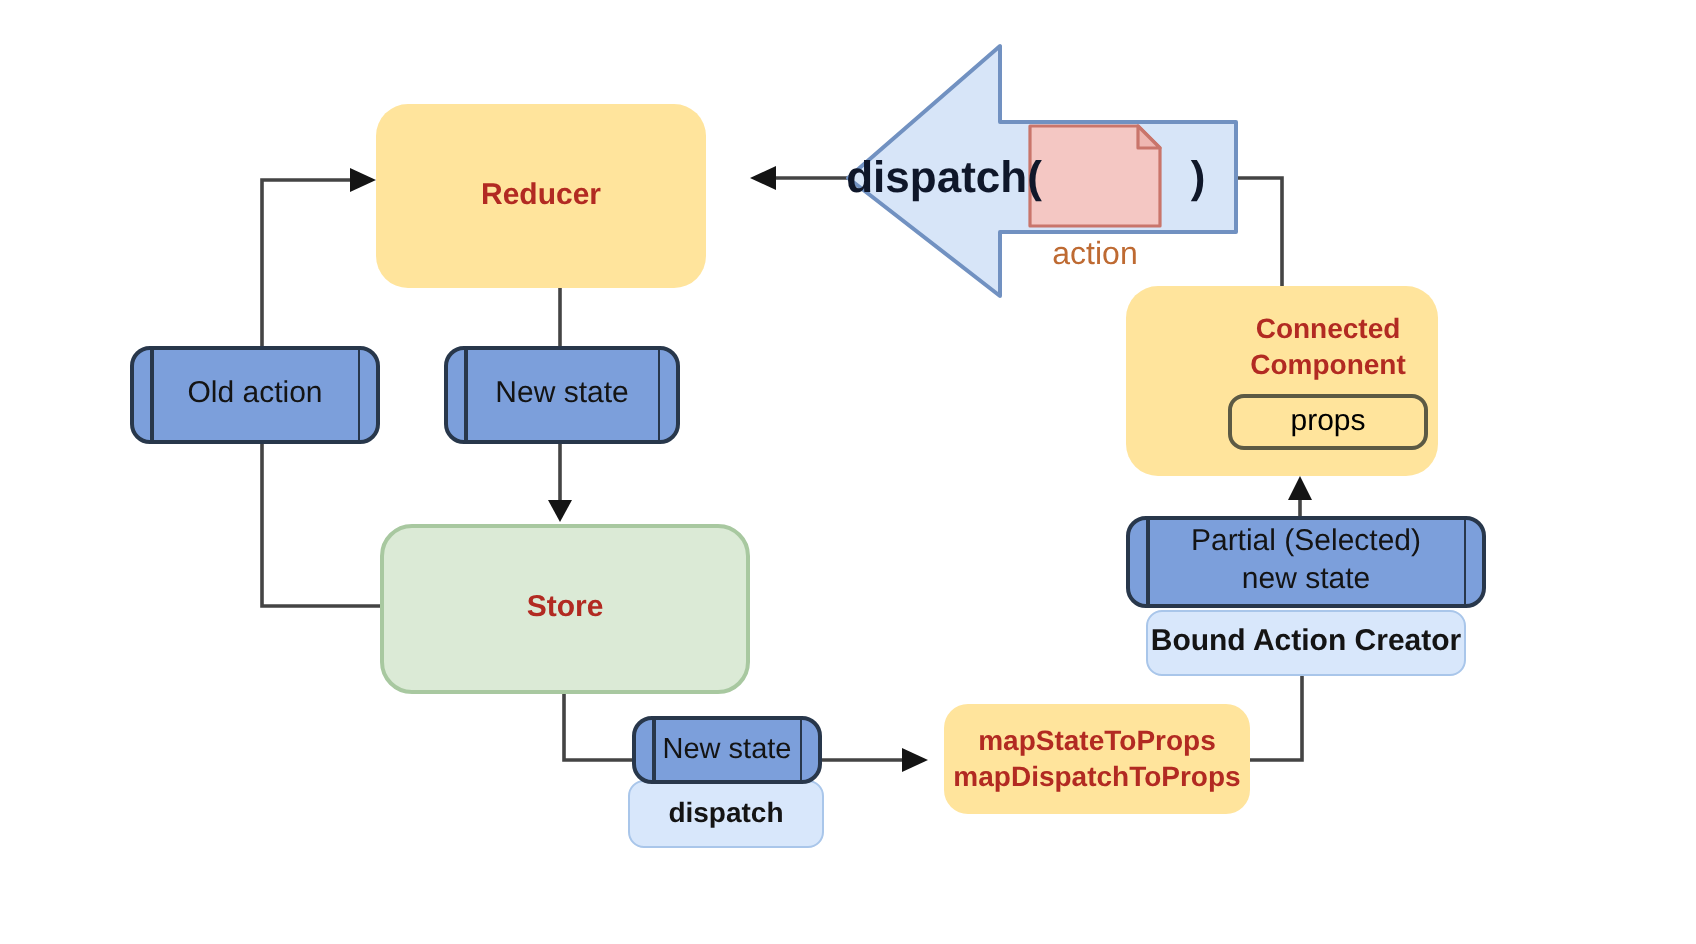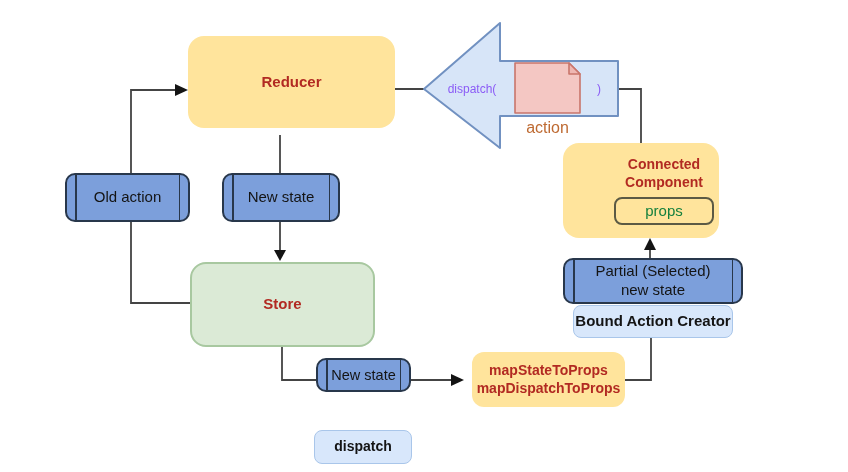--- a/index.html
+++ b/index.html
@@ -36,24 +36,24 @@
   .green{
     background:#DBEAD6;border:2px solid #A8C8A0;border-radius:16px;
     color:#B22A22;font-weight:bold;font-size:15px;
   }
   .two-line span{display:block;}
   .small-bold{font-size:14px;}
   .props-box{
     box-sizing:border-box;margin-top:6px;width:100px;height:28px;
     border:2px solid #5C5A44;border-radius:8px;
     display:flex;align-items:center;justify-content:center;
-    color:#15803d;font-weight:normal;font-size:15px;background:transparent;
+    color:#000000;font-weight:normal;font-size:15px;background:transparent;
   }
   .arrow-text{
-    position:absolute;color:#8b5cf6;font-weight:normal;font-size:12px;
+    position:absolute;color:#0f172a;font-weight:bold;font-size:22px;
     display:flex;align-items:center;justify-content:center;
   }
   .action-text{
     position:absolute;left:515px;top:63px;width:65px;height:50px;
     display:flex;align-items:center;justify-content:center;
     color:#BE6A32;font-size:16px;font-weight:normal;margin-top:40px;
   }
 </style>
 </head>
 <body>
@@ -84,37 +84,37 @@
     <polygon points="424,89 500,23 500,61 618,61 618,116 500,116 500,148" fill="#D7E5F8" stroke="#7191C1" stroke-width="2" stroke-linejoin="round"></polygon>
 
     <polygon points="515,63 569,63 580,74 580,113 515,113" fill="#F4C7C3" stroke="#C9756B" stroke-width="1.6" stroke-linejoin="round"></polygon>
     <polygon points="569,63 569,74 580,74" fill="#EFB7B2" stroke="#C9756B" stroke-width="1.6" stroke-linejoin="round"></polygon>
   </svg>
 
   <div class="arrow-text" style="left:429px;top:78px;width:86px;height:22px;">dispatch(</div>
   <div class="action-text">action</div>
   <div class="arrow-text" style="left:580px;top:78px;width:38px;height:22px;">)</div>
 
-  <div class="node yellow" style="left:188px;top:36px;width:207px;height:92px;">
+  <div class="node yellow" style="left:188px;top:52px;width:165px;height:92px;">
     <span>Reducer</span>
   </div>
 
   <div class="node state" style="left:65px;top:173px;width:125px;height:49px;">
     <span>Old action</span>
   </div>
 
   <div class="node state" style="left:222px;top:173px;width:118px;height:49px;">
     <span>New state</span>
   </div>
 
   <div class="node green" style="left:190px;top:262px;width:185px;height:85px;">
     <span>Store</span>
   </div>
 
-  <div class="node lightblue small-bold" style="left:314px;top:390px;width:98px;height:34px;margin-top:40px;">
+  <div class="node lightblue small-bold" style="left:314px;top:390px;width:98px;height:34px;">
     <span>dispatch</span>
   </div>
 
   <div class="node state" style="left:316px;top:358px;width:95px;height:34px;font-size:14.5px;">
     <span>New state</span>
   </div>
 
   <div class="node lightblue" style="left:573px;top:305px;width:160px;height:33px;">
     <span>Bound Action Creator</span>
   </div>

